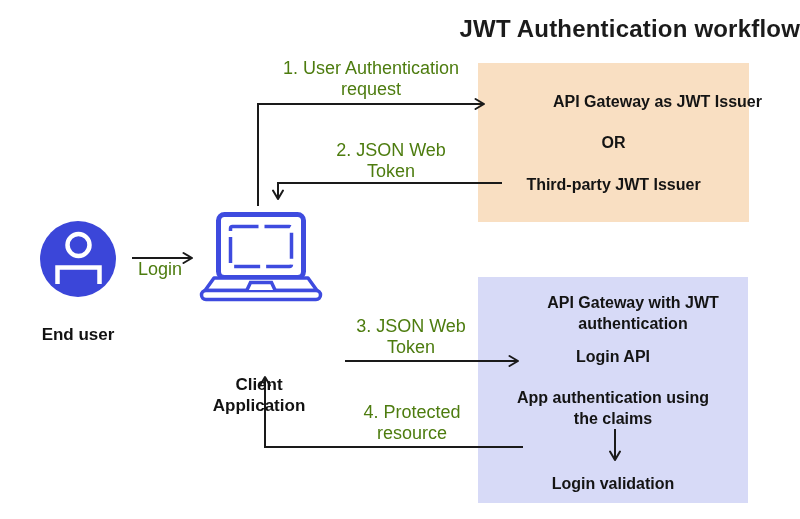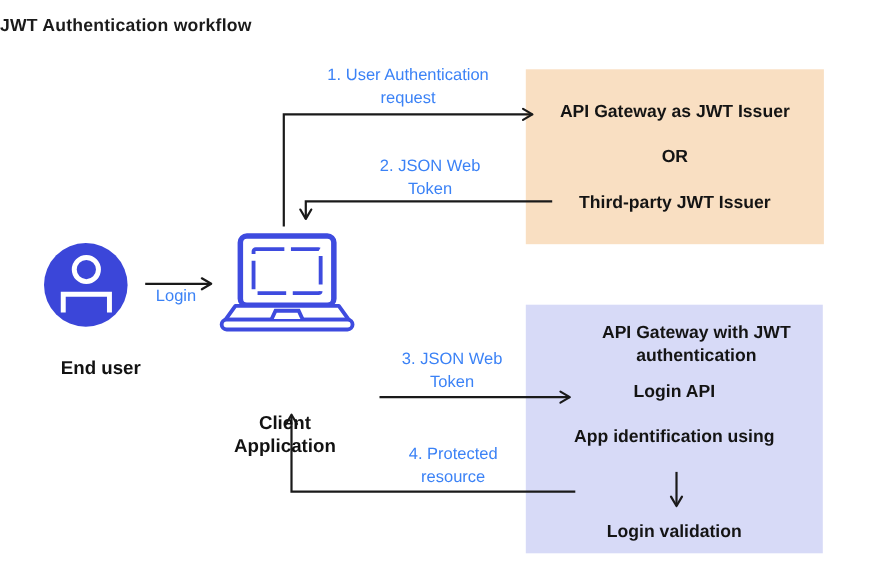--- a/index.html
+++ b/index.html
@@ -1,60 +1,61 @@
 <!DOCTYPE html>
 <html><head>
 <meta charset="utf-8">
 <style>
   html,body { margin:0; padding:0; background:#ffffff; }
   .canvas {
     position:relative; width:800px; height:519px; background:#ffffff;
     font-family:"Liberation Sans", sans-serif; overflow:hidden;
   }
   .title {
-    position:absolute; top:15px; left:0; width:800px; text-align:left;
-    font-size:16px; font-weight:bold; color:#1b1b1b; letter-spacing:0.2px;
+    position:absolute; top:15px; left:0; width:800px; text-align:right;
+    font-size:24px; font-weight:bold; color:#1b1b1b; letter-spacing:0.2px;
   }
   .box { position:absolute; }
   .box-issuer  { left:478px; top:63px;  width:271px; height:159px; background:#F9DFC2; }
   .box-gateway { left:478px; top:277px; width:270px; height:226px; background:#D7DAF7; }
   .box-text {
     position:absolute; left:0; width:100%; text-align:center;
     font-size:16px; line-height:21px; font-weight:bold; color:#141414;
   }
   .edge-label {
-    position:absolute; text-align:center; font-size:15px; line-height:21px; color:#3b82f6;
+    position:absolute; text-align:center; font-size:18px; line-height:21px; color:#4d7c0f;
   }
   .actor-label {
     position:absolute; text-align:center; font-size:17px; line-height:21px;
     font-weight:bold; color:#121212;
   }
   .overlay { position:absolute; left:0; top:0; pointer-events:none; }
 </style>
 </head>
 <body>
 
 <div class="canvas">
 
   <div class="title">JWT Authentication workflow</div>
 
   <div class="box box-issuer">
-    <div class="box-text" style="top:28px;">API Gateway as JWT Issuer</div>
+    <div class="box-text" style="top:28px;padding-left:44px;">API Gateway as JWT Issuer</div>
     <div class="box-text" style="top:69px;">OR</div>
     <div class="box-text" style="top:111px;">Third-party JWT Issuer</div>
   </div>
 
   <div class="box box-gateway">
     <div class="box-text" style="top:15px;padding-left:20px;">
       <div>API Gateway with JWT</div>
       <div>authentication</div>
     </div>
     <div class="box-text" style="top:69px;">Login API</div>
     <div class="box-text" style="top:110px;">
-      <div>App identification using</div>
+      <div>App authentication using</div>
+      <div>the claims</div>
     </div>
     <div class="box-text" style="top:196px;">Login validation</div>
   </div>
 
   <svg class="overlay" width="800" height="519" viewBox="0 0 800 519">
     <defs>
       <marker id="ah" viewBox="0 0 14 14" refX="11.5" refY="7" markerWidth="14" markerHeight="14" orient="auto" markerUnits="userSpaceOnUse">
         <path d="M3 2 L11.5 7 L3 12" fill="none" stroke="#1a1a1a" stroke-width="2" stroke-linecap="round" stroke-linejoin="round"></path>
       </marker>
     </defs>
@@ -98,20 +99,20 @@
   <div class="edge-label" style="left:311px; top:316px; width:200px;">
     <div>3. JSON Web</div>
     <div>Token</div>
   </div>
 
   <div class="edge-label" style="left:312px; top:402px; width:200px;">
     <div>4. Protected</div>
     <div>resource</div>
   </div>
 
-  <div class="actor-label" style="left:28px; top:324px; width:100px;text-align:right;">End user</div>
+  <div class="actor-label" style="left:28px; top:324px; width:100px;">End user</div>
 
   <div class="actor-label" style="left:199px; top:326px; width:120px;margin-top:48px;">
     <div>Client</div>
     <div>Application</div>
   </div>
 
 </div>
 
 </body></html>

